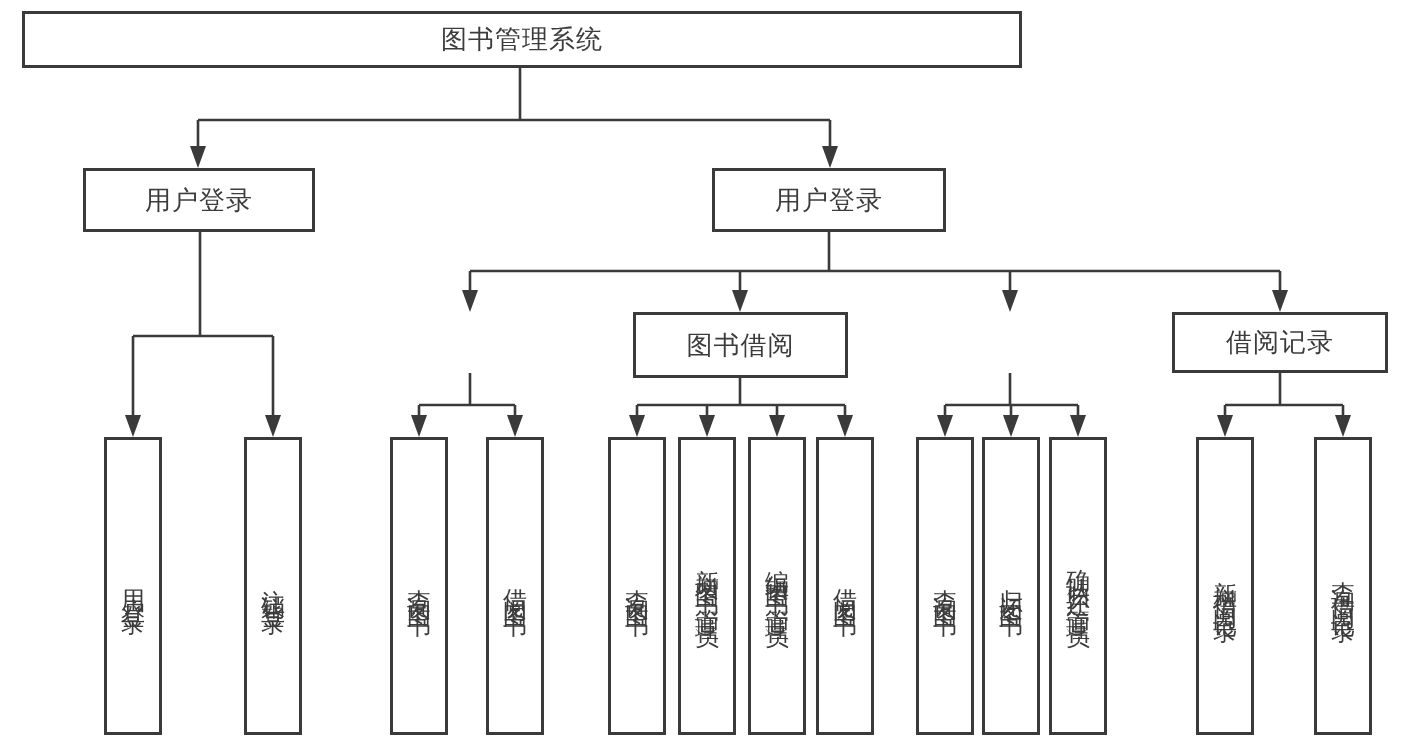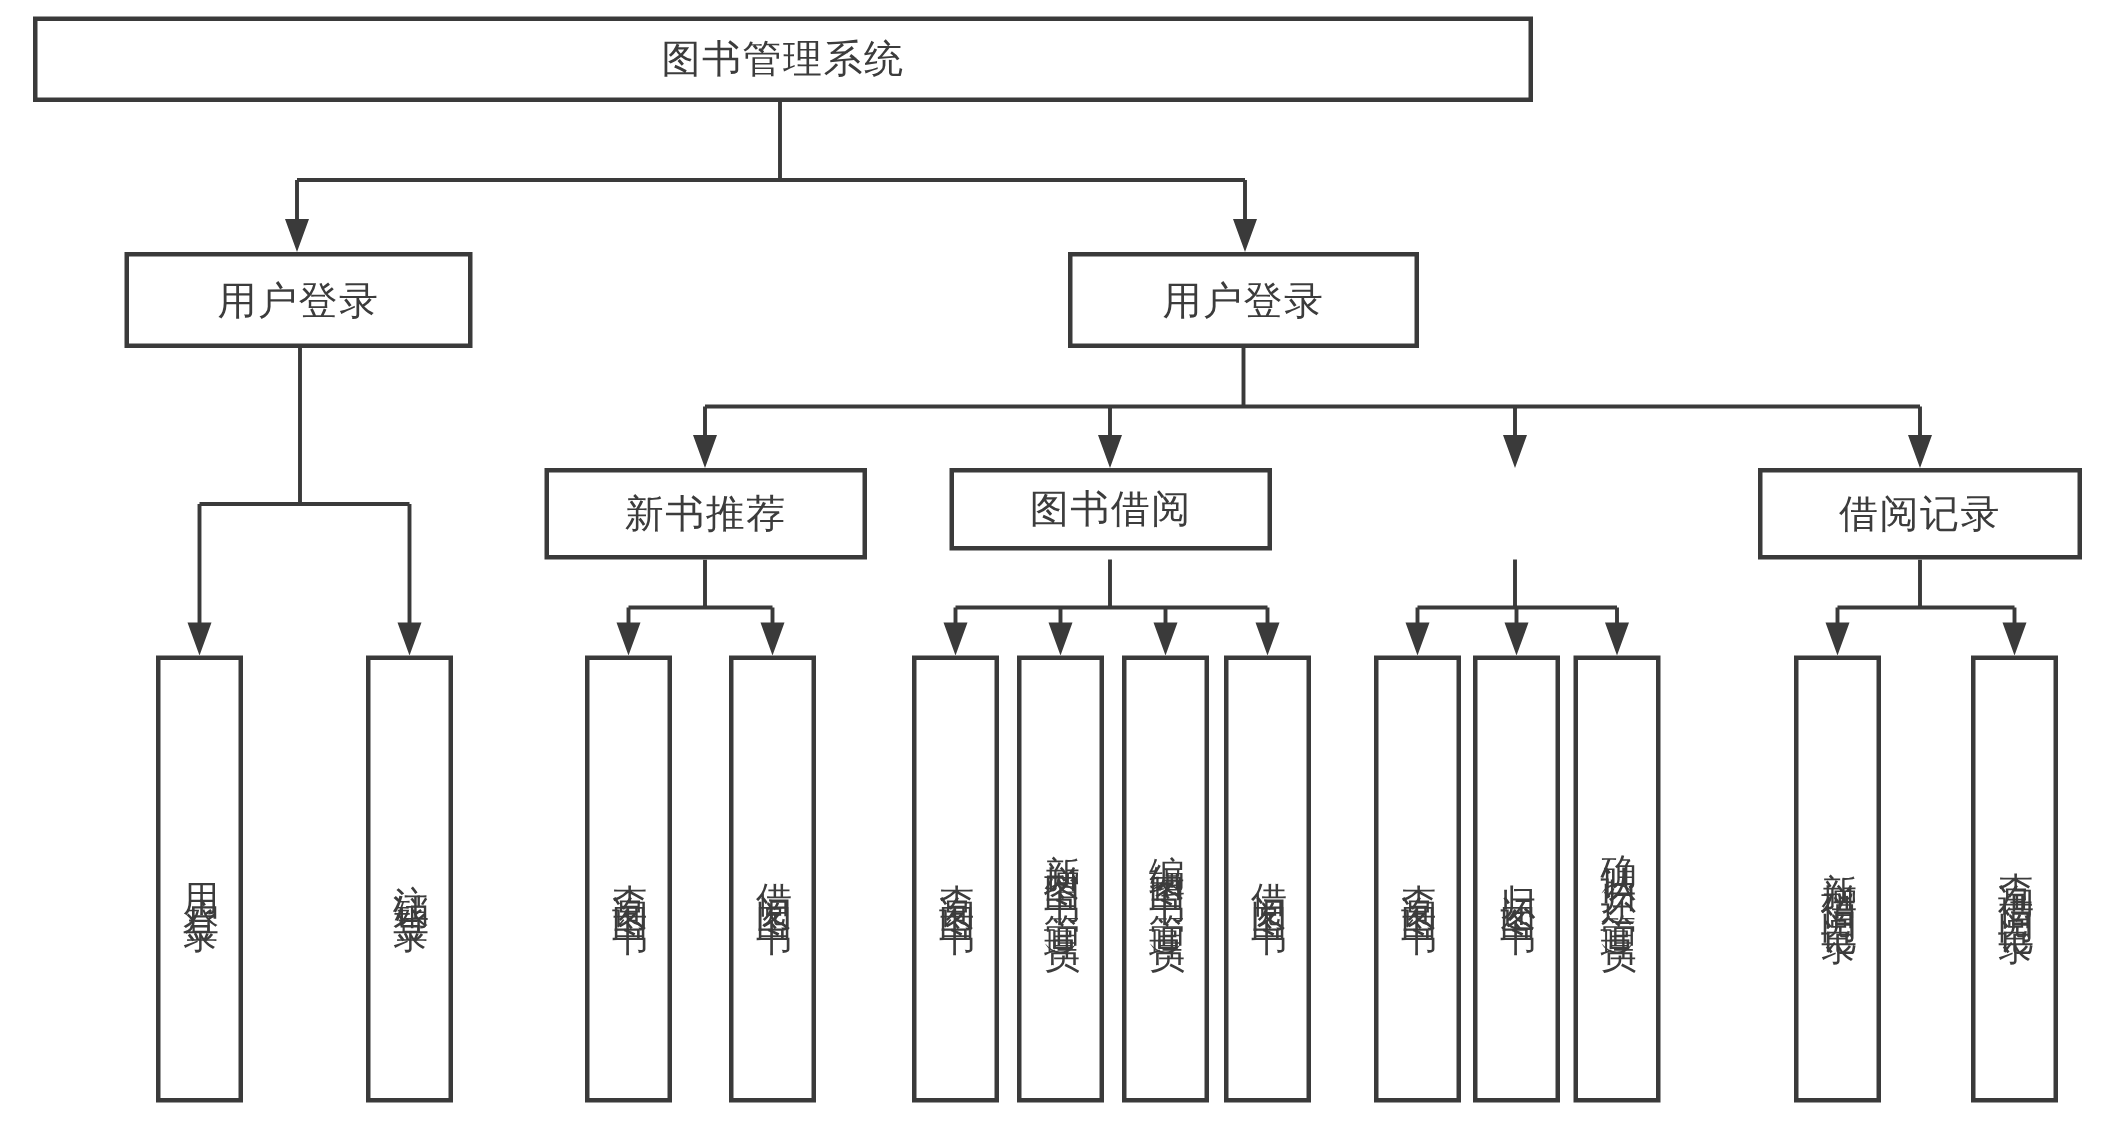--- a/index.html
+++ b/index.html
@@ -68,24 +68,21 @@
     <span class="lbl">图书管理系统</span>
   </div>
 
   <div class="box hbox" style="left:83px;top:168px;width:232px;height:64px">
     <span class="lbl">用户登录</span>
   </div>
   <div class="box hbox" style="left:712px;top:168px;width:234px;height:64px">
     <span class="lbl">用户登录</span>
   </div>
 
-  <div class="box hbox" style="left:363px;top:312px;width:215px;height:61px">
-    <span class="lbl">新书推荐</span>
-  </div>
-  <div class="box hbox" style="left:633px;top:312px;width:215px;height:55px">
+  <div class="box hbox" style="left:633px;top:312px;width:215px;height:66px">
     <span class="lbl">图书借阅</span>
   </div>
   <div class="box hbox" style="left:1172px;top:312px;width:216px;height:61px">
     <span class="lbl">借阅记录</span>
   </div>
 
   <div class="box vbox" style="left:104px;top:437px;width:58px;height:298px">
     <span class="lbl">用户登录</span>
   </div>
   <div class="box vbox" style="left:244px;top:437px;width:58px;height:298px">

